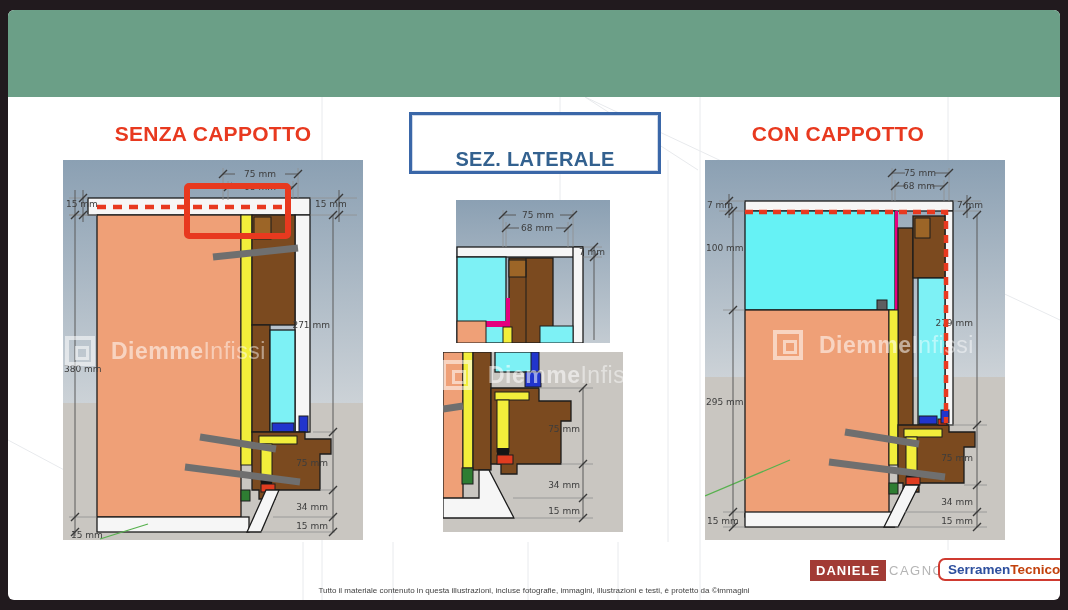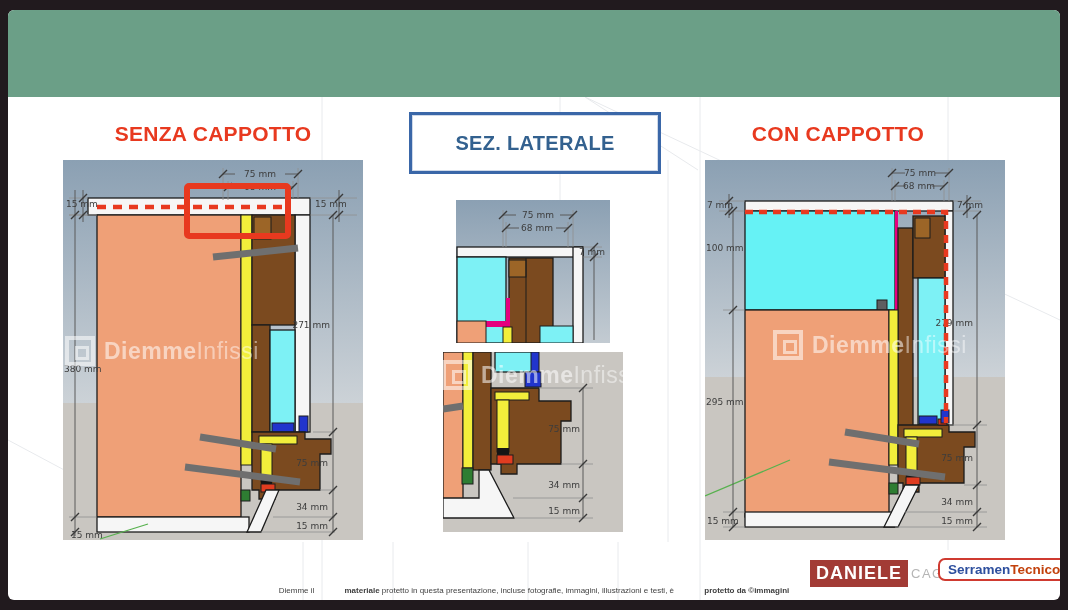--- a/index.html
+++ b/index.html
@@ -8,52 +8,52 @@
   .slide{position:absolute;left:8px;top:10px;width:1052px;height:590px;background:#ffffff;
          border-radius:6px;overflow:hidden;}
   .bglines{position:absolute;left:0;top:0;z-index:0;}
   .teal-bar{position:absolute;left:0;top:0;width:100%;height:87px;background:#6b9f87;z-index:1;}
   .title{position:absolute;z-index:3;text-align:center;font-weight:bold;font-size:21px;
          color:#e8391f;letter-spacing:.3px;}
   .title-left{left:55px;top:112px;width:300px;}
   .title-right{left:690px;top:112px;width:280px;}
   .sez-box{position:absolute;left:401px;top:102px;width:246px;height:56px;z-index:3;
            background:#fff;border:3px solid #3a67a8;box-shadow:0 0 0 1px #cfd9e8 inset;
-           display:flex;align-items:center;justify-content:center;}
+           display:flex;align-items:flex-end;justify-content:center;}
   .sez-box span{font-weight:bold;font-size:20px;color:#33618f;letter-spacing:.3px;}
   .panel{position:absolute;z-index:2;}
   svg text{font-family:"DejaVu Sans",sans-serif;}
   .dt{font-size:9px;fill:#3d3d3d;}
   .dim{stroke:#5a5a5a;stroke-width:1;fill:none;}
   .ext{stroke:#909090;stroke-width:.8;fill:none;}
   .tick{stroke:#3a3a3a;stroke-width:1.4;fill:none;}
   .o{stroke:#1c1c1c;stroke-width:1.3;}
   .o2{stroke:#1c1c1c;stroke-width:1;}
   .screw{stroke:#6f6f6f;stroke-width:7;}
   .greenline{stroke:#57b14e;stroke-width:1.3;}
   .reddash{stroke:#e8391f;fill:none;}
-  .wm{position:absolute;z-index:4;display:flex;align-items:center;gap:9px;
+  .wm{position:absolute;z-index:4;display:flex;align-items:center;gap:16px;
       color:rgba(255,255,255,.55);pointer-events:none;}
   .wm-logo{width:22px;height:22px;border:4px solid rgba(255,255,255,.55);position:relative;}
   .wm-logo::after{content:'';position:absolute;right:2px;bottom:2px;width:8px;height:8px;
       border:3px solid rgba(255,255,255,.55);}
   .wm-text{font-size:23px;letter-spacing:.5px;white-space:nowrap;}
   .wm-text b{font-weight:700;}
   .wm-text i{font-style:normal;font-weight:400;opacity:.85;}
   .logo-daniele{position:absolute;left:802px;top:550px;z-index:3;display:flex;align-items:center;}
-  .logo-daniele .dn{background:#a23b35;color:#fff;font-weight:bold;font-size:18px;
+  .logo-daniele .dn{background:#a23b35;color:#fff;font-weight:bold;font-size:13px;
       letter-spacing:1px;padding:3px 6px;}
   .logo-daniele .cg{color:#b5b5b5;font-size:13px;letter-spacing:1.5px;margin-left:3px;}
   .logo-serramen{position:absolute;left:930px;top:548px;z-index:3;border:2px solid #cf3a30;
       border-radius:7px;background:#fff;padding:2px 8px;font-size:13.5px;font-weight:bold;}
   .logo-serramen .s1{color:#2d4f9e;margin-top:12px;}
   .logo-serramen .s2{color:#c2410c;}
   .copyright{position:absolute;left:0;bottom:5px;width:100%;text-align:center;font-size:8px;
       color:#3f3f3f;z-index:3;}
-  .copyright b{font-weight:bold;margin-left:28px;}
+  .copyright b{font-weight:normal;}
 </style>
 </head>
 <body>
 
 <div class="stage">
  <div class="slide">
 
   <svg class="bglines" width="1052" height="590">
     <g stroke="#e8eaed" stroke-width="1" fill="none">
       <path d="M314 87 V590"></path>
@@ -266,17 +266,17 @@
 
   <div class="logo-daniele">
     <span class="dn">DANIELE</span>
     <span class="cg">CAGNONI</span>
   </div>
   <div class="logo-serramen">
     <span class="s1">Serramen</span><span class="s2">Tecnico</span>
   </div>
 
   <div class="copyright">
-    <span>Diemme il </span><b>materiale</b><span> protetto in questa presentazione, incluse fotografie, immagini, illustrazioni e testi, è </span><b>protetto da ©immagini</b>
+    <span>Tutto il </span><b>materiale</b><span> contenuto in questa illustrazioni, incluse fotografie, immagini, illustrazioni e testi, è </span><b>protetto da ©immagini</b>
   </div>
 
  </div>
 </div>
 
 </body></html>

